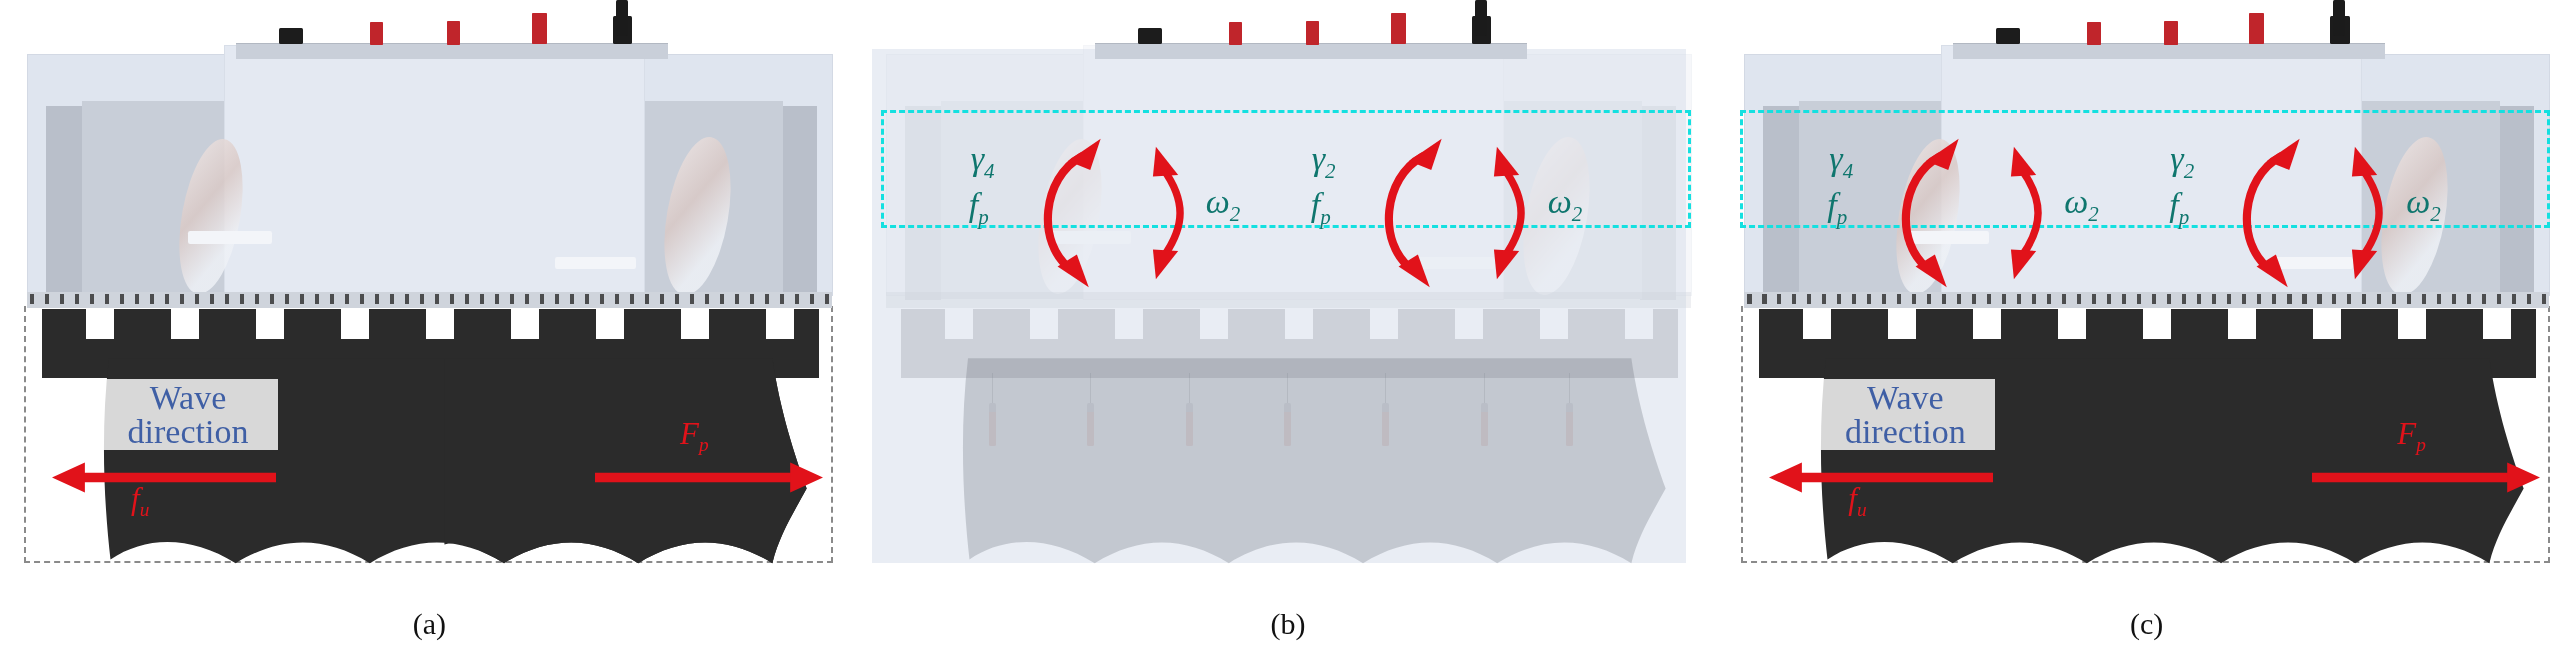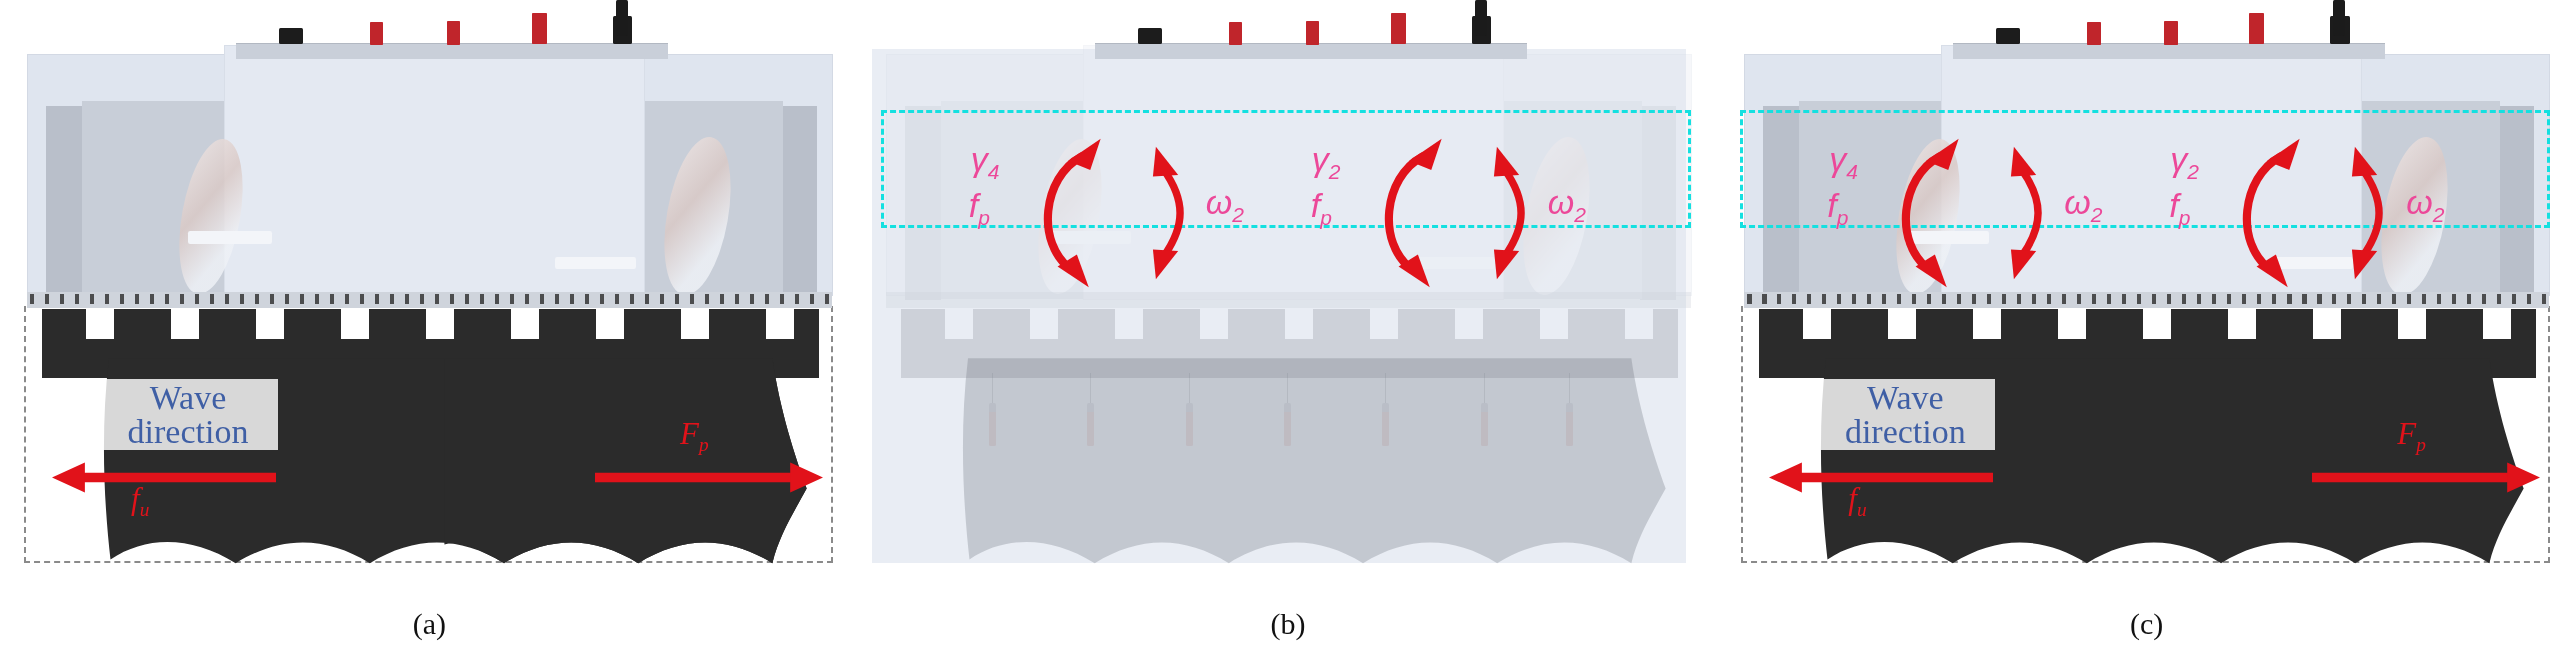--- a/index.html
+++ b/index.html
@@ -63,22 +63,22 @@
 
   
   .lbl{position:absolute;white-space:nowrap;line-height:1;}
   .lbl-wave{
     color:#3f5fa5;font-size:34px;font-family:"Liberation Serif",serif;
     text-align:center;background:rgba(255,255,255,.82);padding:1.5px 4.5px;
   }
   .lbl-red{color:#e1121a;font-style:italic;font-size:31px;
            font-family:"Liberation Serif",serif;font-weight:400;}
   .lbl-red .sub{font-size:19.4px;vertical-align:sub;font-style:italic;}
-  .lbl-red-lg{color:#ec4899;font-style:italic;font-size:34px;
-              font-family:Liberation Sans, sans-serif;}
+  .lbl-red-lg{color:#0f766e;font-style:italic;font-size:34px;
+              font-family:Liberation Serif, serif;}
   .lbl-red-lg .sub{font-size:21px;vertical-align:sub;}
 
   .arrow-svg{position:absolute;overflow:visible;}
 
   
   .caption{position:absolute;bottom:10.4px;width:100%;text-align:center;
            font-size:30px;color:#111;font-family:"Liberation Serif",serif;}
 </style>
 </head>
 <body>

